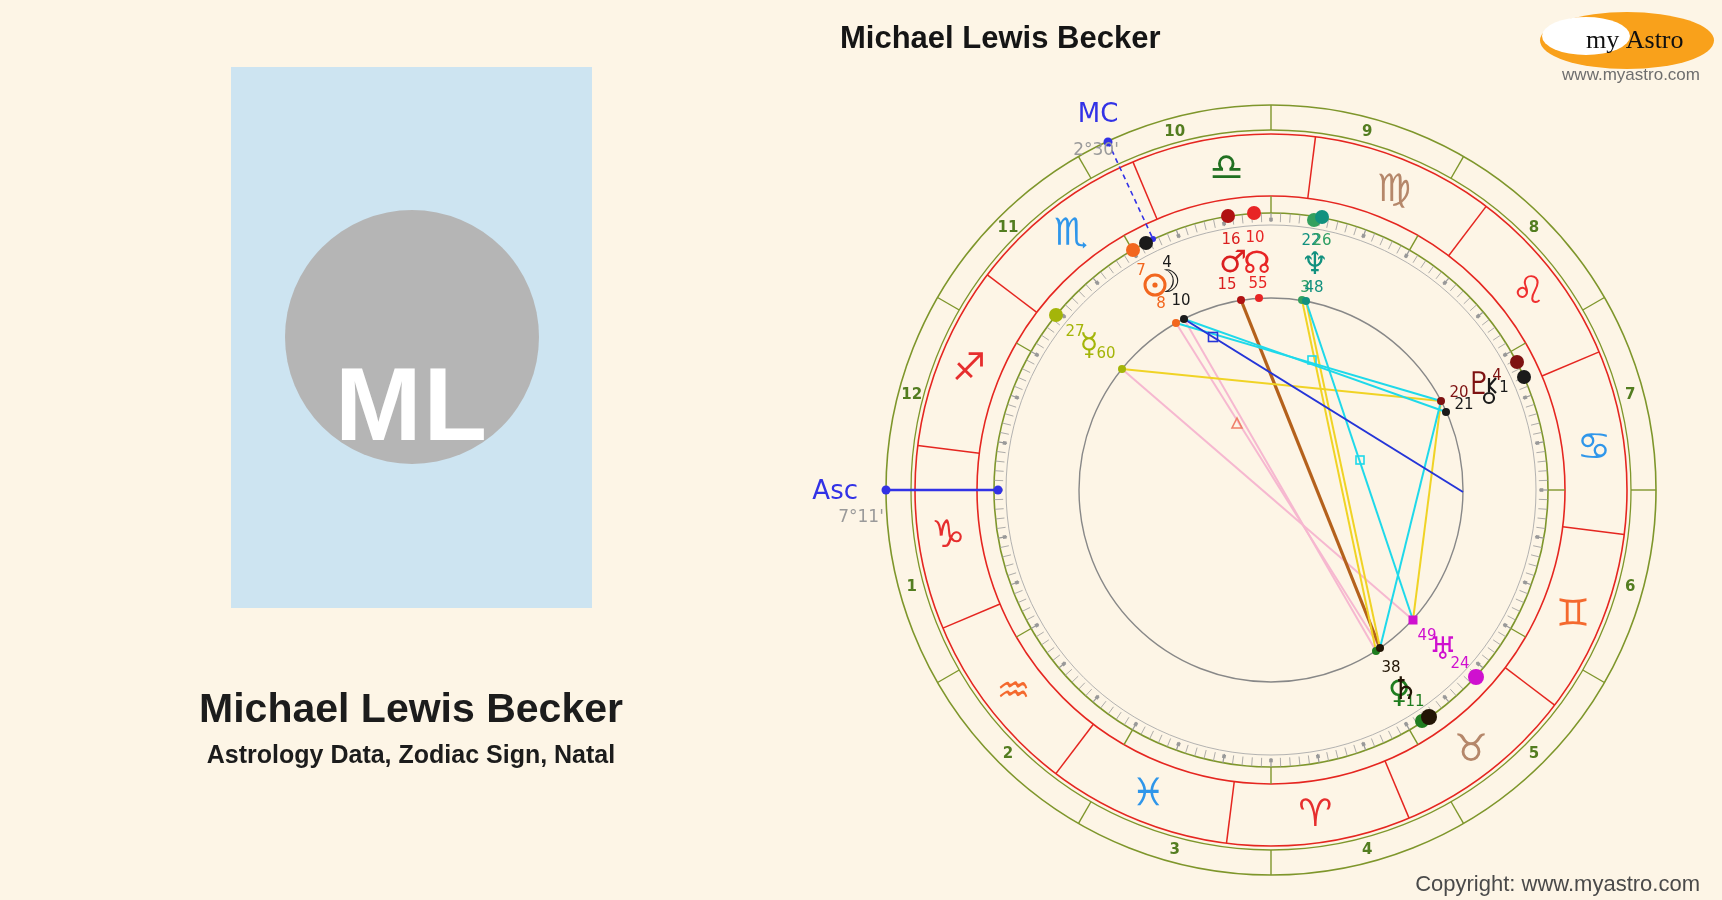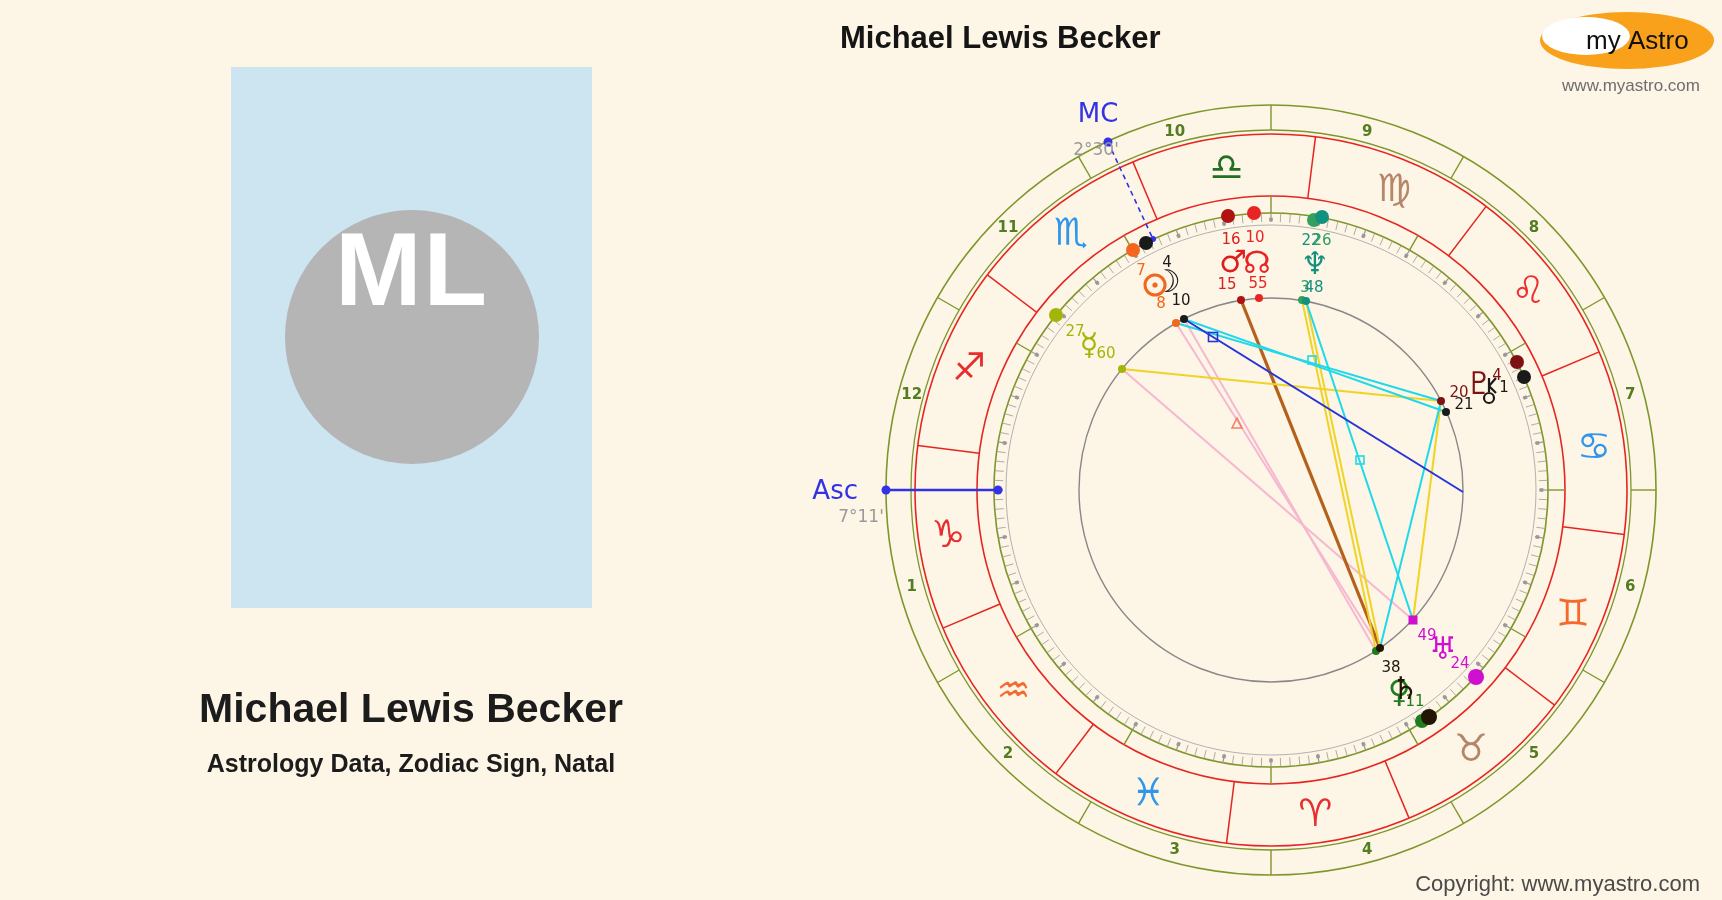--- a/index.html
+++ b/index.html
@@ -5,32 +5,32 @@
   html,body{margin:0;padding:0;}
   body{
     width:1722px;height:900px;overflow:hidden;position:relative;
     background:#fdf5e6;
     font-family:"DejaVu Sans", sans-serif;
   }
   .abs{position:absolute;}
   
   .card{left:231px;top:67px;width:361px;height:541px;background:#cde4f1;}
   .avatar{left:54px;top:143px;width:254px;height:254px;border-radius:50%;background:#b5b5b5;
-          display:flex;align-items:flex-start;justify-content:center;}
+          display:flex;align-items:flex-end;justify-content:center;}
   .avatar span{color:#ffffff;font-size:104px;font-weight:bold;font-family:"Liberation Sans", sans-serif;letter-spacing:2px;}
   .left-text{left:111px;top:686px;width:600px;text-align:center;color:#1c1c1c;font-family:"Liberation Sans", sans-serif;}
   .left-title{font-size:41px;font-weight:bold;line-height:44px;}
-  .left-sub{font-size:25px;font-weight:bold;line-height:31px;margin-top:18px;}
+  .left-sub{font-size:25px;font-weight:bold;line-height:31px;margin-top:9px;}
   
   .heading{left:840px;top:20px;font-size:31px;font-weight:bold;color:#151515;font-family:"Liberation Sans", sans-serif;}
   
   .logo-orange{left:1540px;top:12px;width:174px;height:57px;border-radius:50%;background:#f9a11b;}
   .logo-white{left:1542px;top:17px;width:88px;height:38px;border-radius:50%;background:#ffffff;}
-  .logo-text{left:1586px;top:25px;font-size:26px;color:#101010;font-family:Liberation Sans, sans-serif;}
-  .logo-url{right:22px;top:76px;font-size:17px;color:#6e6e6e;font-family:"Liberation Sans", sans-serif;}
+  .logo-text{left:1586px;top:25px;font-size:26px;color:#101010;font-family:Liberation Serif, serif;}
+  .logo-url{right:22px;top:65px;font-size:17px;color:#6e6e6e;font-family:"Liberation Sans", sans-serif;}
   .copyright{right:22px;top:871px;font-size:22px;color:#4a4a4a;font-family:"Liberation Sans", sans-serif;}
   #wheel{left:0;top:0;}
   text{font-family:"DejaVu Sans", sans-serif;}
 </style>
 </head>
 <body>
 
 <div class="abs card">
   <div class="abs avatar">
     <span>ML</span>

